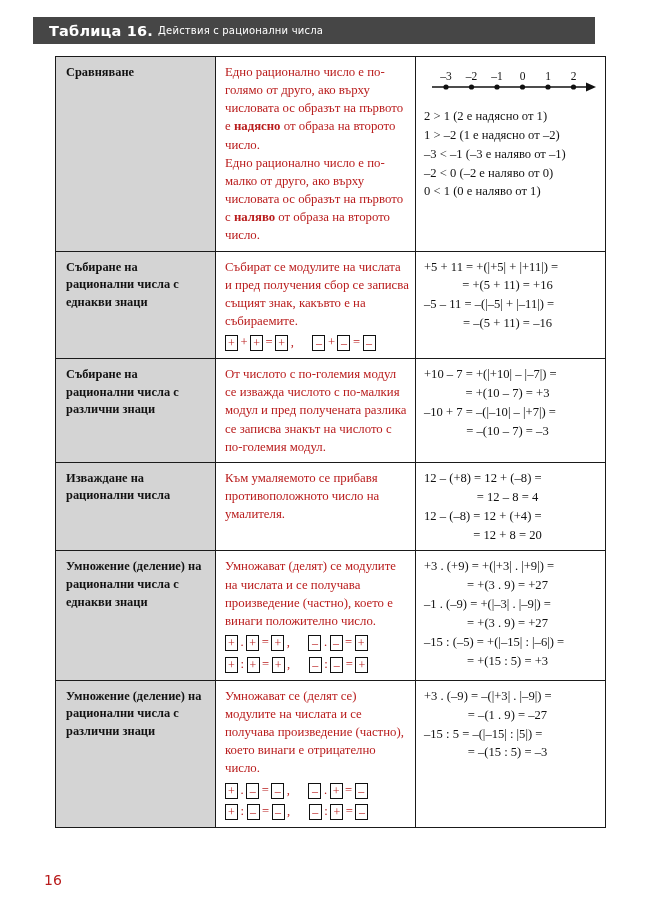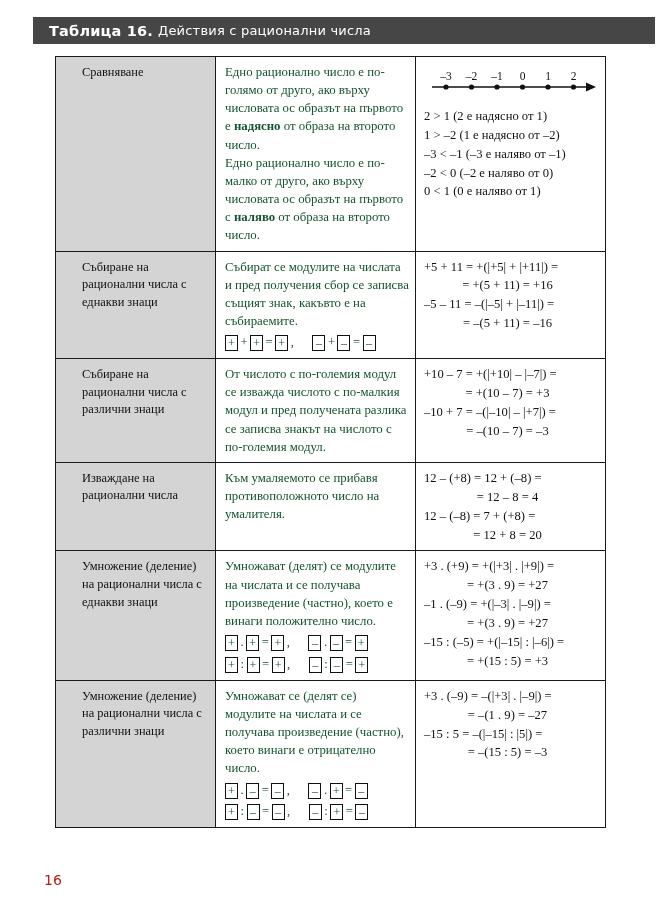--- a/index.html
+++ b/index.html
@@ -13,40 +13,40 @@
     position: relative;
     font-family: "Liberation Serif", "DejaVu Serif", serif;
     overflow: hidden;
   }
 
   
   .banner {
     position: absolute;
     left: 33px;
     top: 17px;
-    width: 622px;
+    width: 562px;
     height: 27px;
     background: #464646;
     display: flex;
     align-items: center;
     box-sizing: border-box;
     padding-left: 16px;
   }
   .banner-strong {
     color: #ffffff;
     font-family: "DejaVu Sans", sans-serif;
     font-weight: bold;
     font-size: 14.5px;
     letter-spacing: 0.2px;
   }
   .banner-rest {
     color: #ffffff;
     font-family: "DejaVu Sans", sans-serif;
     font-weight: normal;
-    font-size: 13px;
+    font-size: 10px;
     letter-spacing: 0.2px;
     margin-left: 5px;
   }
 
   
   .tbl {
     position: absolute;
     left: 55px;
     top: 56px;
     width: 550px;
@@ -57,37 +57,36 @@
     border: 1.6px solid #1a1a1a;
     vertical-align: top;
     padding: 0;
   }
   .c1 { width: 160px; background: #d4d4d4; }
   .c2 { width: 200px; background: #ffffff; }
   .c3 { width: 190px; background: #ffffff; }
 
   .cell1 {
     padding: 7px 9px 7px 10px;
-    font-weight: normal;
+    font-weight: bold;
     font-size: 12.4px;
     line-height: 1.42;
     color: #111;
     height: 100%;
     box-sizing: border-box;
     display: flex;
     align-items: center;
-    margin-left: 16px;
   }
   .cell1-inner { width: 100%; }
 
   .cell2 {
     padding: 6px 6px 6px 9px;
     font-size: 12.8px;
     line-height: 1.42;
-    color: #14532d;
+    color: #b91c1c;
   }
   .cell2 p { margin: 0; }
   .cell2 .b { font-weight: bold; }
 
   .cell3 {
     padding: 6px 8px 6px 8px;
     font-size: 12.6px;
     line-height: 1.5;
     color: #111;
   }
@@ -250,21 +249,21 @@
         </td>
         <td>
           <div class="cell2">
             <p><span class="">Към умаляемото се прибавя противоположното число на умалителя.</span></p>
           </div>
         </td>
         <td>
           <div class="cell3">
             <div class="line ">12 – (+8) = 12 + (–8) =</div>
             <div class="line right">= 12 – 8 = 4</div>
-            <div class="line ">12 – (–8) = 7 + (+8) =</div>
+            <div class="line ">12 – (–8) = 12 + (+4) =</div>
             <div class="line right">= 12 + 8 = 20</div>
           </div>
         </td>
       </tr>
       <tr>
         <td>
           <div class="cell1">
             <div class="cell1-inner">Умножение (деление) на рационални числа с еднакви знаци</div>
           </div>
         </td>

